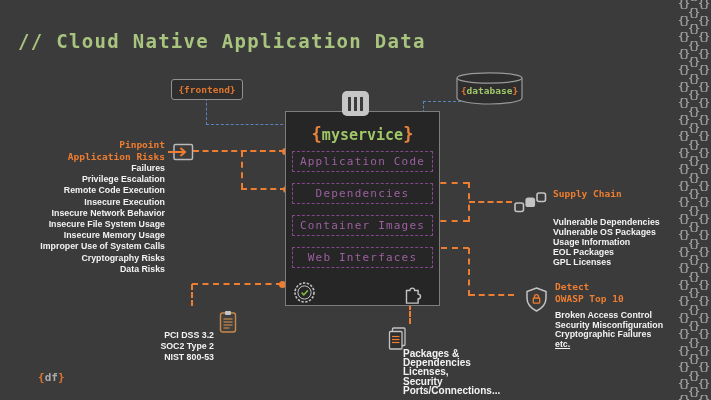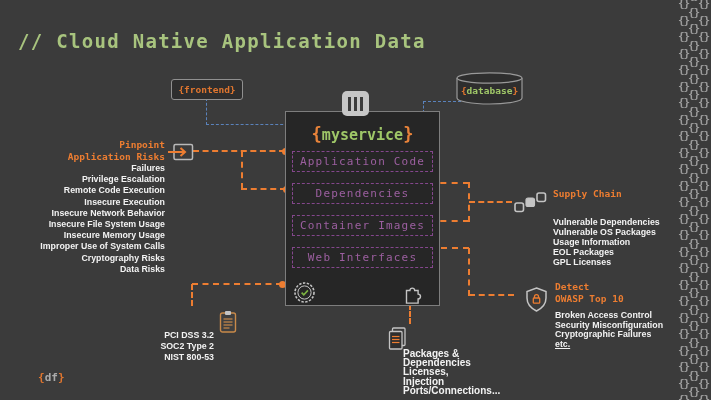--- a/index.html
+++ b/index.html
@@ -322,21 +322,21 @@
       <line x1="4" y1="9.5" x2="11.5" y2="9.5" stroke="#ED7D31" stroke-width="1.2"></line>
       <line x1="4" y1="12.5" x2="11.5" y2="12.5" stroke="#ED7D31" stroke-width="1.2"></line>
       <line x1="4" y1="15.5" x2="11.5" y2="15.5" stroke="#ED7D31" stroke-width="1.2"></line>
     </svg>
   </div>
   <div id="bom-title" class="sec-title">
     </div>
   <div id="bom-list">
       <div class="list-line">Packages &amp; Dependencies</div>
       <div class="list-line">Licenses,</div>
-      <div class="list-line">Injection</div>
+      <div class="list-line">Security</div>
       <div class="list-line">Ports/Connections...</div>
     </div>
 
   <div class="abs" style="left:219px;top:310px;">
     <svg width="18" height="24" viewBox="0 0 18 24">
       <rect x="1.5" y="3" width="15" height="19" rx="2" fill="#3f3f3f" stroke="#c98a4a" stroke-width="1.4"></rect>
       <rect x="6" y="1" width="6" height="4" rx="1" fill="#c4c4c4"></rect>
       <line x1="4.5" y1="9" x2="13.5" y2="9" stroke="#c98a4a" stroke-width="1.2"></line>
       <line x1="4.5" y1="12" x2="13.5" y2="12" stroke="#c98a4a" stroke-width="1.2"></line>
       <line x1="4.5" y1="15" x2="13.5" y2="15" stroke="#c98a4a" stroke-width="1.2"></line>

